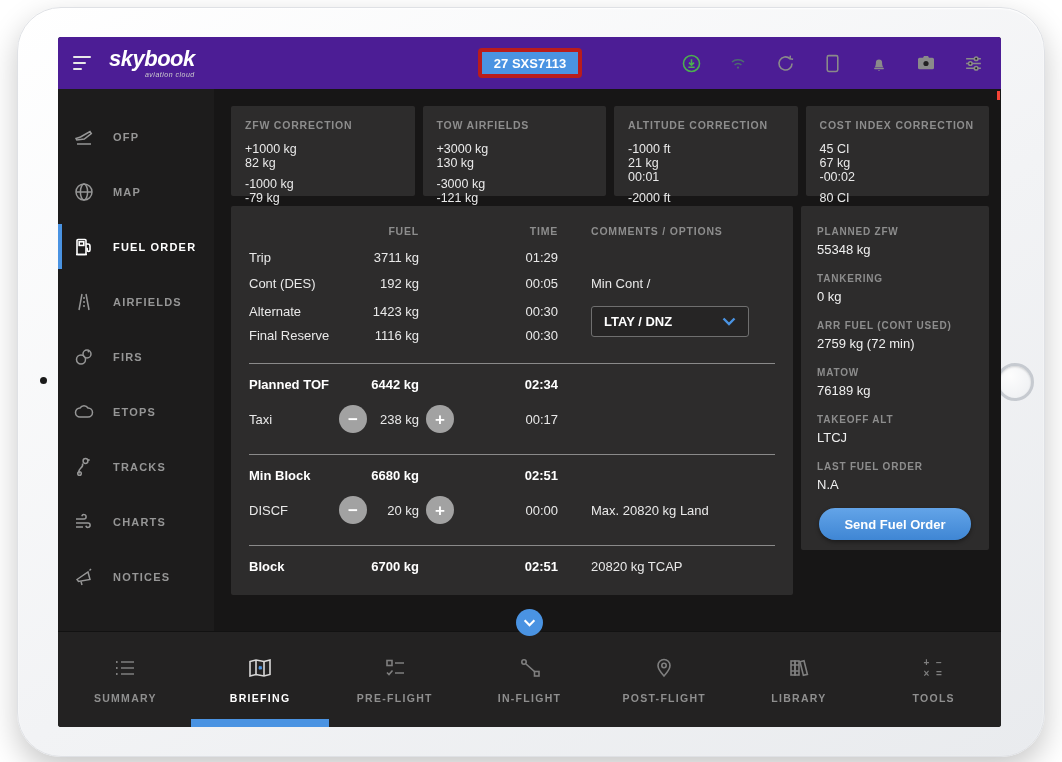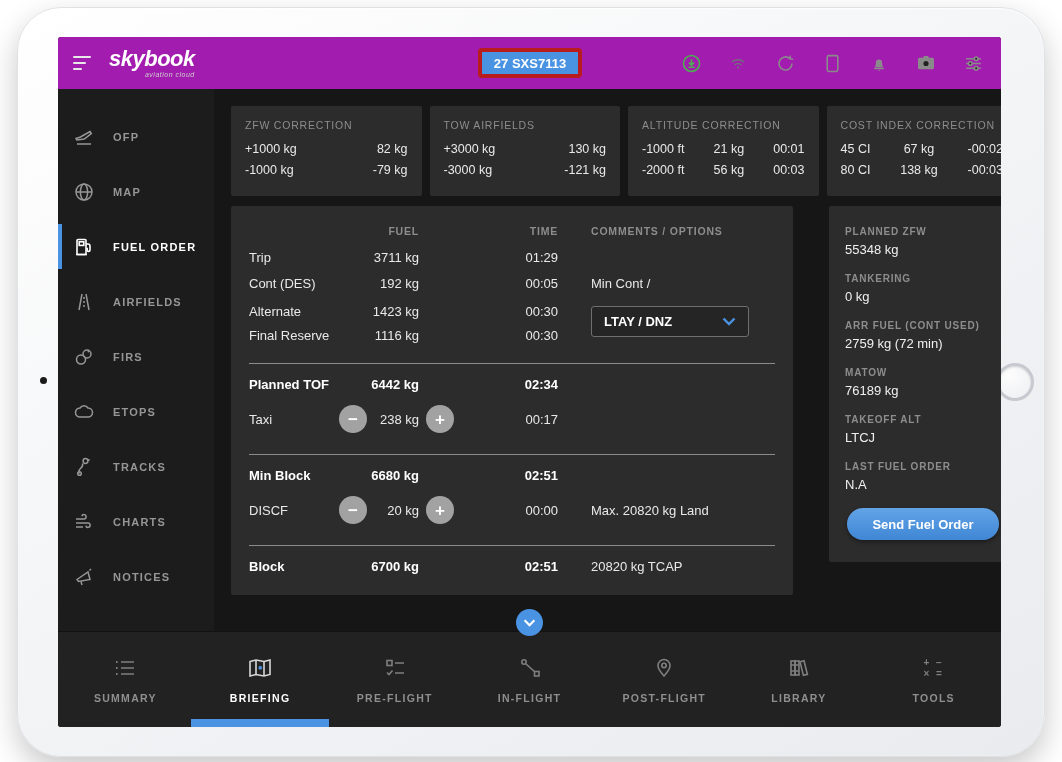--- a/index.html
+++ b/index.html
@@ -11,21 +11,21 @@
     box-shadow:0 12px 30px rgba(0,0,0,.22), inset 0 1px 2px #fff; }
   .camera-dot { position:absolute; left:22px; top:369px; width:7px; height:7px; border-radius:50%; background:#1a1a1a; }
   .home-button { position:absolute; right:-4px; top:355px; width:38px; height:38px; border-radius:50%;
     border:3px solid #c6cad0; background:radial-gradient(circle at 35% 30%, #fdfdfd, #eceef1); box-shadow:inset 0 1px 2px rgba(0,0,0,.15); }
   .home-button{ right:10px; }
 
   .screen { position:absolute; left:40px; top:29px; width:943px; height:690px; background:#151515;
     border-radius:3px; overflow:hidden; display:flex; flex-direction:column; }
 
   
-  .topbar { position:relative; height:52px; background:#a21caf; flex:0 0 52px; display:flex; align-items:center; }
+  .topbar { position:relative; height:52px; background:#4c1d95; flex:0 0 52px; display:flex; align-items:center; }
   .hamburger { margin-left:15px; width:22px; height:22px; display:flex; flex-direction:column; justify-content:center; gap:4px; cursor:pointer; }
   .hamburger span { display:block; height:2px; background:#e8e8e8; border-radius:1px; }
   .hamburger span:nth-child(1){ width:18px; } .hamburger span:nth-child(2){ width:13px; } .hamburger span:nth-child(3){ width:9px; }
   .logo-wrap { margin-left:14px; line-height:1; }
   .logo-main { font-size:22px; font-weight:bold; font-style:italic; color:#fff; letter-spacing:-.5px; }
   .logo-sub { font-size:7px; font-style:italic; color:#cfcfcf; text-align:right; margin-top:1px; letter-spacing:.5px; }
   .flight-btn { position:absolute; left:420px; top:11px; width:104px; height:30px; background:#4a93e2; border:4px solid #b91c1c;
     border-radius:4px; color:#fff; font-size:13px; font-weight:bold; display:flex; align-items:center; justify-content:center; cursor:pointer; }
   .topbar-icons { position:absolute; right:18px; top:0; height:52px; display:flex; align-items:center; gap:27px; }
   .tb-icon { width:20px; height:20px; display:flex; align-items:center; justify-content:center; cursor:pointer; color:#8a8a8a; }
@@ -39,22 +39,22 @@
   .side-item.active { color:#fff; }
   .side-item.active::before { content:""; position:absolute; left:0; top:5px; bottom:5px; width:4px; background:#4a93e2; }
   .s-icon { width:24px; height:24px; display:flex; align-items:center; justify-content:center; }
 
   .content { position:relative; flex:1 1 auto; background:#171616; padding:17px 12px 0 17px; }
   .scroll-mark { position:absolute; top:2px; right:1px; width:3px; height:9px; background:#f44336; }
 
   
   .corr-row { display:flex; gap:8px; }
   .corr-card { flex:1 1 0; background:#2d2c2c; border-radius:2px; height:90px; padding:13px 14px 0 14px; }
-  .corr-title { font-size:10.5px; font-weight:normal; color:#8d8d8d; letter-spacing:.8px; margin-bottom:11px; white-space:nowrap; }
-  .corr-line { display:flex; justify-content:space-between; font-size:12.5px; color:#e9e9e9; margin-bottom:7px; }
+  .corr-title { font-size:10.5px; font-weight:bold; color:#8d8d8d; letter-spacing:.8px; margin-bottom:11px; white-space:nowrap; }
+  .corr-line { display:flex; justify-content:space-between; font-size:12.5px; color:#e9e9e9; margin-bottom:7px;flex-direction:column; }
   .corr-line span { white-space:nowrap; }
 
   
   .main-row { display:flex; gap:8px; margin-top:10px; align-items:flex-start; }
 
   .fuel-card { flex:0 0 562px; background:#2d2c2c; border-radius:2px; padding:12px 18px 14px 18px; }
   .f-grid { display:grid; grid-template-columns:82px 88px 42px 97px 1fr; align-items:center; }
   .f-head { height:26px; }
   .f-head .h { font-size:10.5px; font-weight:bold; color:#8d8d8d; letter-spacing:.8px; }
   .f-row { height:26px; font-size:13px; color:#e9e9e9; }
@@ -67,21 +67,21 @@
   .c-time { text-align:right; white-space:nowrap; }
   .c-comm { padding-left:33px; font-size:13px; color:#e9e9e9; white-space:nowrap; }
   .step-btn { width:28px; height:28px; border-radius:50%; background:#a2a2a2; color:#fff; font-size:17px; font-weight:bold;
     display:flex; align-items:center; justify-content:center; cursor:pointer; line-height:1; }
   .c-fuel .step-btn { position:absolute; left:8px; }
   .dropdown { position:relative; top:10px; width:158px; height:31px; background:#262525; border:1px solid #6f6f6f; border-radius:3px;
     display:flex; align-items:center; justify-content:space-between; padding:0 12px; cursor:pointer; z-index:2; }
   .dropdown .dd-val { font-size:13px; font-weight:bold; color:#fff; }
 
   
-  .sum-panel { flex:0 0 188px; background:#2d2c2c; border-radius:2px; padding:20px 16px 22px 16px;margin-left:28px; }
+  .sum-panel { flex:0 0 188px; background:#2d2c2c; border-radius:2px; padding:20px 16px 10px 16px; }
   .sum-item { margin-bottom:16px; }
   .sum-label { font-size:10px; font-weight:bold; color:#8d8d8d; letter-spacing:.8px; margin-bottom:5px; white-space:nowrap; }
   .sum-value { font-size:13px; color:#f0f0f0; }
   .send-btn { margin:6px auto 0 auto; width:152px; height:32px; border-radius:16px;
     background:linear-gradient(#63a4e8,#3f86d4); color:#fff; font-size:13px; font-weight:bold;
     display:flex; align-items:center; justify-content:center; cursor:pointer; box-shadow:0 2px 4px rgba(0,0,0,.4); }
 
   
   .collapse-btn { position:absolute; left:458px; top:572px; width:27px; height:27px; border-radius:50%; background:#4a93e2;
     display:flex; align-items:center; justify-content:center; cursor:pointer; z-index:5; }

